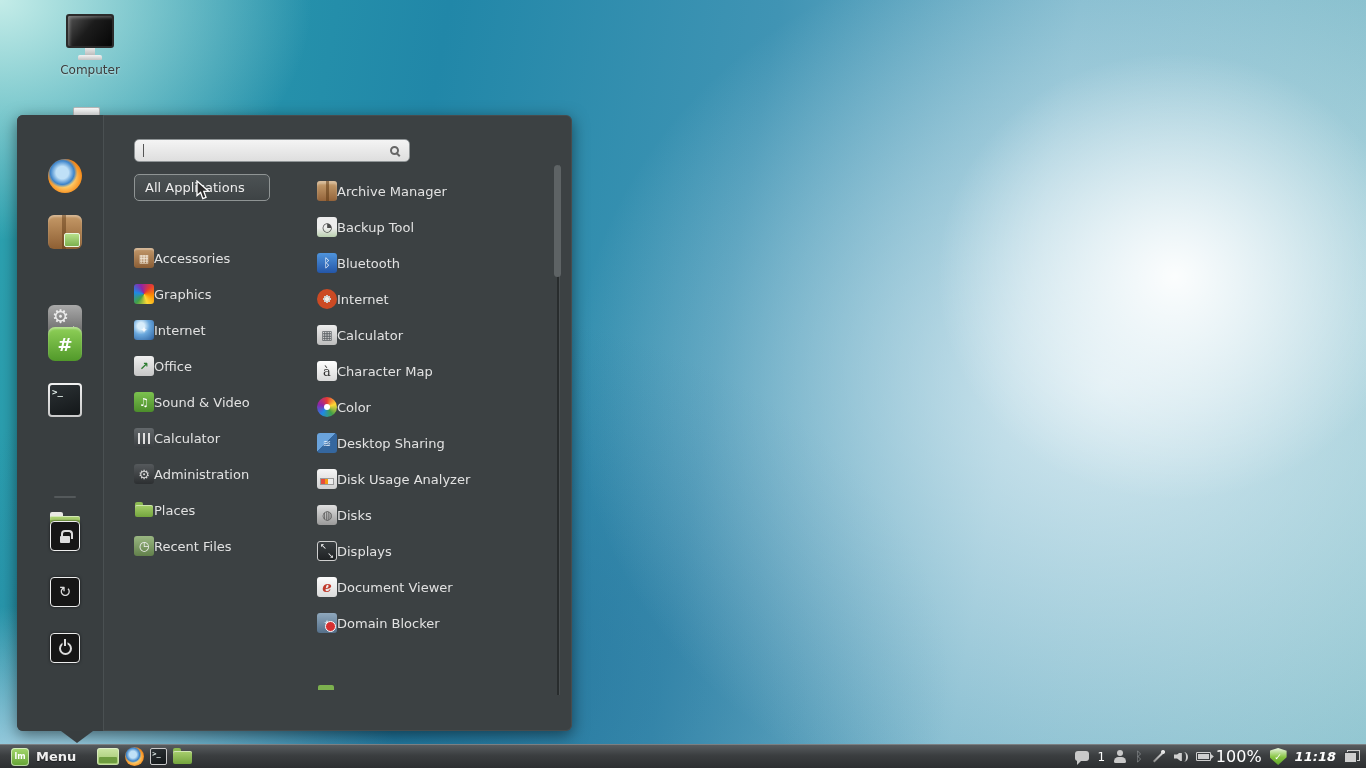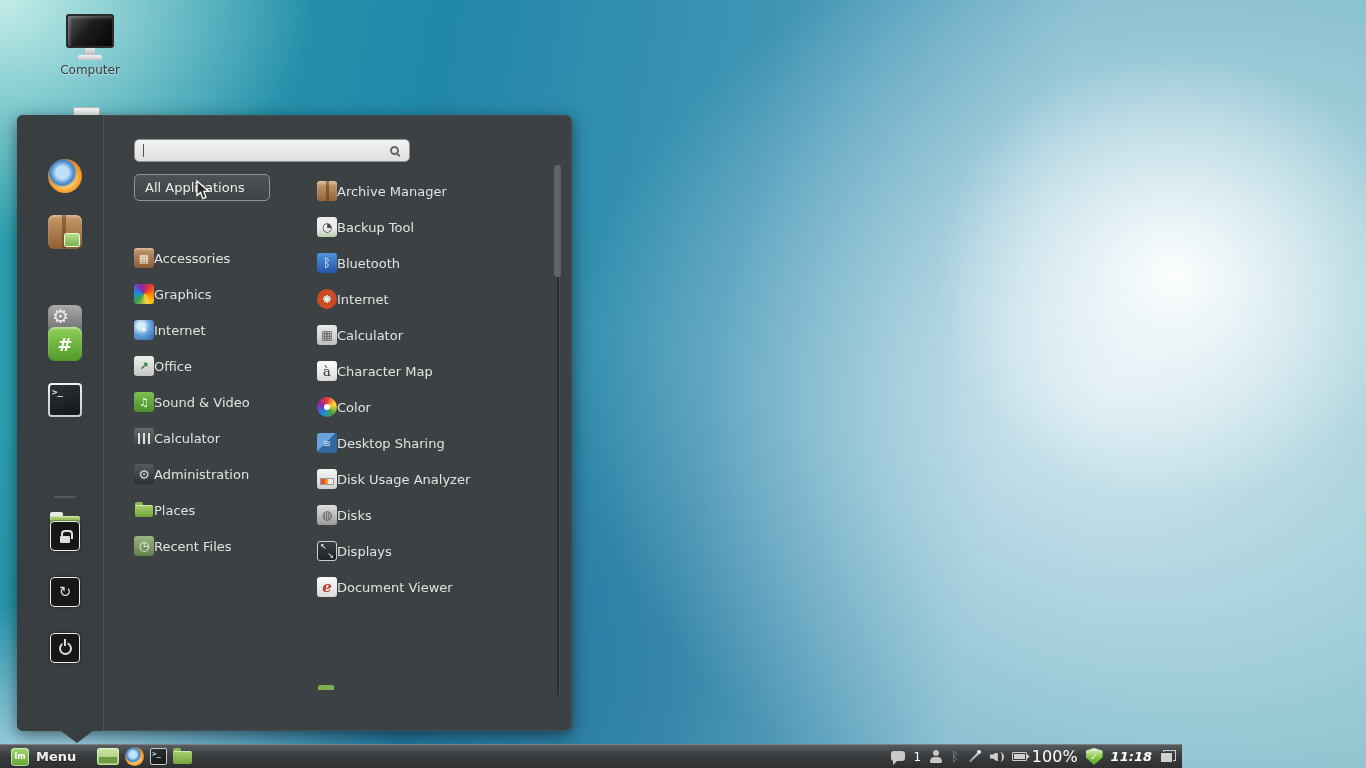--- a/index.html
+++ b/index.html
@@ -130,21 +130,21 @@
   .partial-app-icon { position:absolute; left:301px; top:570px; width:16px; height:5px; border-radius:2px 2px 0 0; background:#7cb04e; }
 
   
   .scroll-track { position:absolute; left:540px; top:50px; width:2px; height:530px; background:rgba(0,0,0,.32); box-shadow:1px 0 0 rgba(255,255,255,.07); }
   .scroll-thumb { position:absolute; left:537px; top:50px; width:7px; height:112px; background:#5e6365; border-radius:4px; }
 
   
   .cursor { position:absolute; left:196px; top:180px; z-index:60; }
 
   
-  .panel { position:absolute; left:0; top:744px; width:1182px; height:24px; background:linear-gradient(#585c5f,#3b3e40 45%, #2d2f31); border-top:1px solid #7b7f82; display:flex; align-items:center; z-index:20; }
+  .panel { position:absolute; left:0; top:744px; width:1366px; height:24px; background:linear-gradient(#585c5f,#3b3e40 45%, #2d2f31); border-top:1px solid #7b7f82; display:flex; align-items:center; z-index:20; }
   .panel-left { display:flex; align-items:center; height:100%; padding-left:5px; }
   .menu-btn { display:flex; align-items:center; gap:7px; height:100%; padding:0 6px; }
   .mint-logo { width:18px; height:18px; border-radius:4px; background:linear-gradient(#a5d86e,#63a234); box-shadow:inset 0 0 0 1px rgba(255,255,255,.55); display:flex; align-items:center; justify-content:center; color:#fff; font-weight:bold; font-size:8px; }
   .mint-logo::after { content:"lm"; }
   .menu-label { color:#f0f0f0; font-weight:bold; font-size:13px; text-shadow:0 1px 1px rgba(0,0,0,.55); margin-right:12px; }
   .launcher { display:flex; align-items:center; justify-content:center; height:100%; padding:0 3px; }
   .show-desktop { width:22px; height:17px; border-radius:3px; background:linear-gradient(#cde6a6,#9cc368); position:relative; box-shadow:inset 0 0 0 1px rgba(255,255,255,.4); }
   .show-desktop::after { content:""; position:absolute; left:2px; right:2px; bottom:2px; height:6px; background:#6e9c3f; border-radius:1px; }
   .ff-mini { width:19px; height:19px; border-radius:50%;
     background: radial-gradient(circle at 42% 40%, #bfe0f7 0 22%, #3c83c9 42%, rgba(0,0,0,0) 53%),
@@ -305,20 +305,24 @@
           <span class="lbl">Disks</span>
         </div>
       <div class="row">
           <span class="ic ic-displays"></span>
           <span class="lbl">Displays</span>
         </div>
       <div class="row">
           <span class="ic ic-docviewer"></span>
           <span class="lbl">Document Viewer</span>
         </div>
+      <div class="row">
+          <span class="ic ic-domain"></span>
+          <span class="lbl">Domain Blocker</span>
+        </div>
     </div>
     <div class="partial-app-icon"></div>
 
     <div class="scroll-track"></div>
     <div class="scroll-thumb"></div>
 
     <div class="menu-tail"></div>
   </div>
 
   <div class="cursor">

